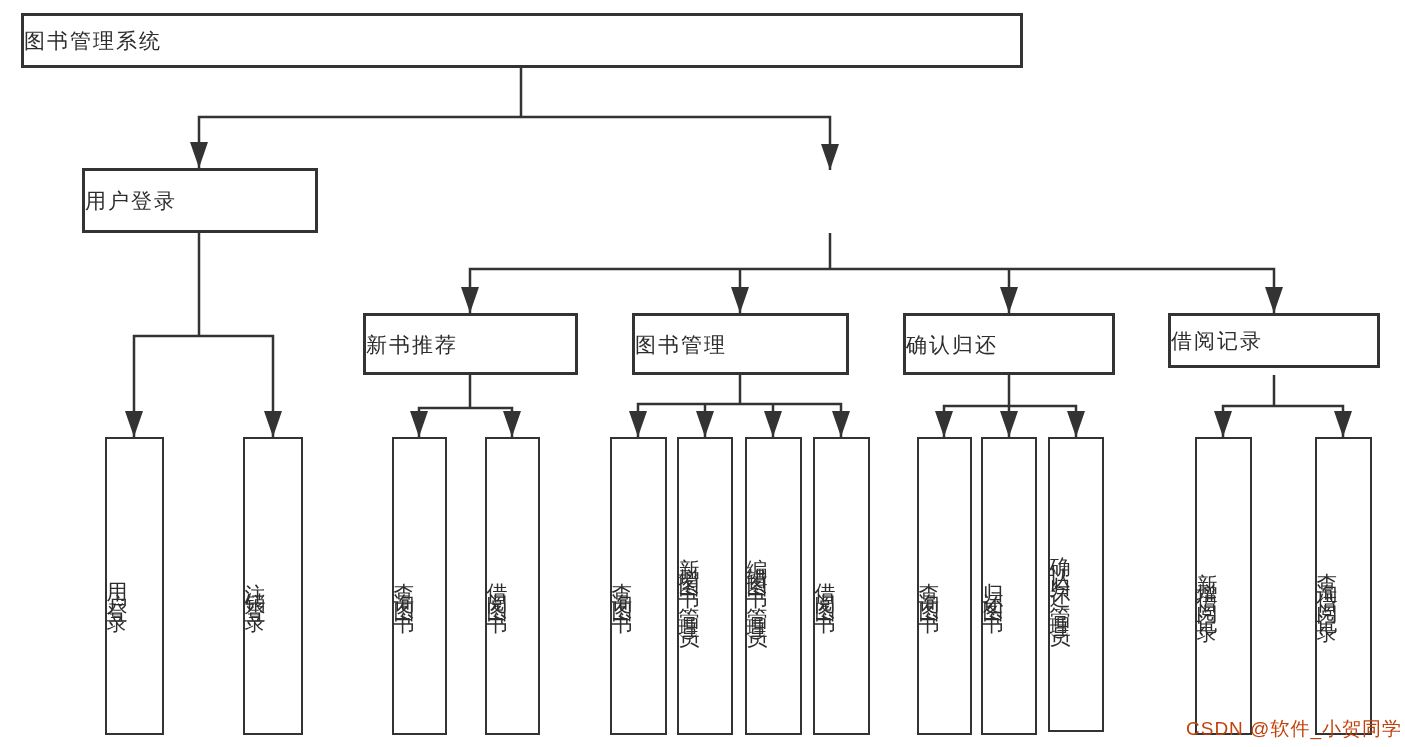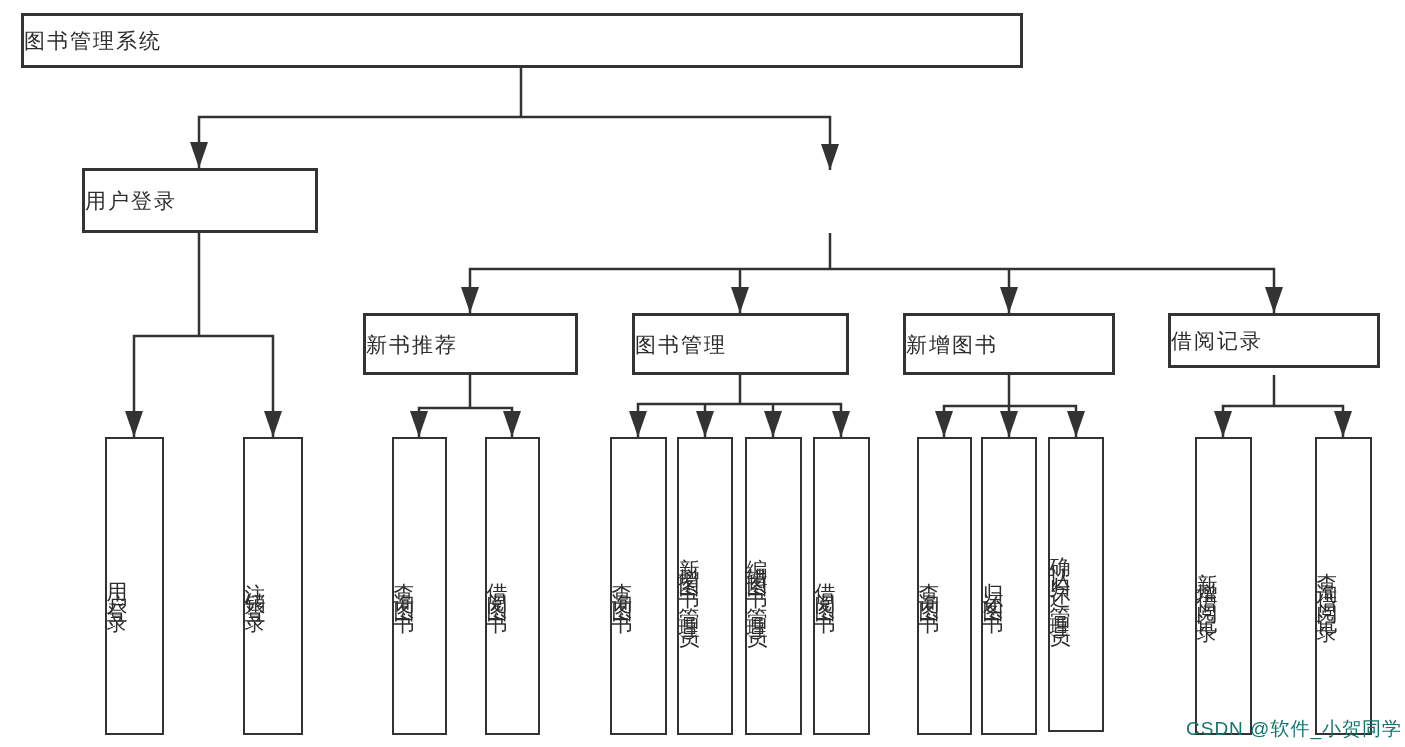--- a/index.html
+++ b/index.html
@@ -31,21 +31,21 @@
     writing-mode:vertical-rl;
     text-orientation:mixed;
     font-size:21px;
     letter-spacing:10px;
     white-space:normal;
   }
   .watermark{
     position:absolute;
     left:1186px;top:716px;
     font-size:19px;
-    color:#0f766e;
+    color:#c2410c;
     letter-spacing:1px;
     white-space:nowrap;
     z-index:3;
   }
 </style>
 </head>
 <body>
 
 <div class="canvas">
 
@@ -98,21 +98,21 @@
     <span class="lbl">用户登录</span>
   </div>
 
   <div class="box" style="left:363px;top:313px;width:215px;height:62px">
     <span class="lbl">新书推荐</span>
   </div>
   <div class="box" style="left:632px;top:313px;width:217px;height:62px">
     <span class="lbl">图书管理</span>
   </div>
   <div class="box" style="left:903px;top:313px;width:212px;height:62px">
-    <span class="lbl">新增图书</span>
+    <span class="lbl">确认归还</span>
   </div>
   <div class="box" style="left:1168px;top:313px;width:212px;height:55px">
     <span class="lbl">借阅记录</span>
   </div>
 
   <div class="box leaf" style="left:105px;top:437px;width:59px;height:298px">
     <span class="lbl">用户登录</span>
   </div>
   <div class="box leaf" style="left:243px;top:437px;width:60px;height:298px">
     <span class="lbl">注销登录</span>

